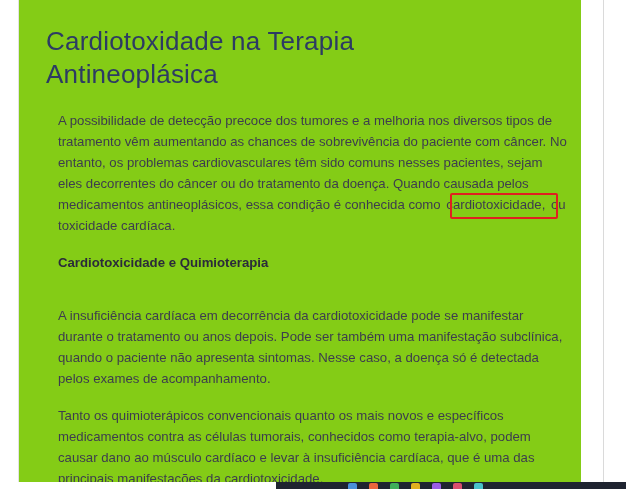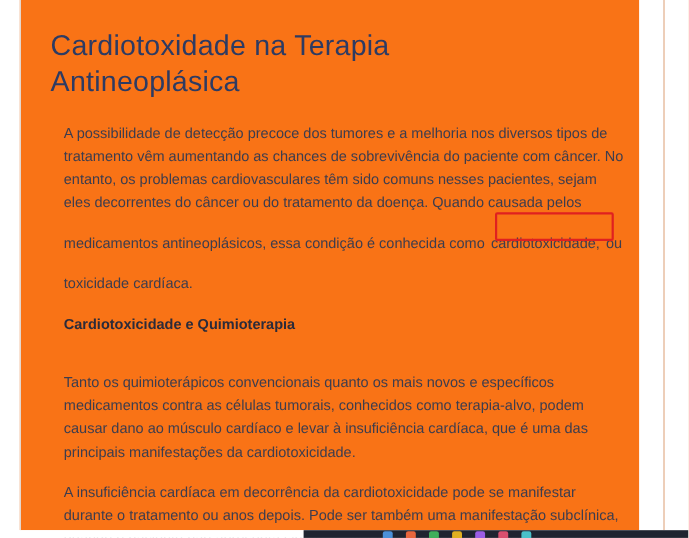--- a/index.html
+++ b/index.html
@@ -20,21 +20,21 @@
     background: #ffffff;
     overflow: hidden;
   }
   
   .doc-card {
     position: absolute;
     left: 18px;
     top: 0px;
     width: 586px;
     height: 482px;
-    background: #f97316;
+    background: #84cc16;
     box-sizing: border-box;
     border-right: 1px solid #dadada;
     box-shadow: 0 0 0 0 transparent;
   }
   .doc-inner {
     position: absolute;
     left: 0;
     top: 0;
     right: 0;
     bottom: 0;
@@ -64,21 +64,21 @@
     margin: 0 0 16px 0;
   }
   .content p.sub {
     font-weight: bold;
     color: #2b2b3a;
     margin-bottom: 32px;
   }
   .hl {
     position: relative;
     display: inline-block;
-    padding: 16px 2px;
+    padding: 0 2px;
   }
   .hl-box {
     position: absolute;
     border: 2px solid #e02020;
     border-radius: 2px;
     pointer-events: none;
   }
   
   #redbox {
     left: 432px;
@@ -144,23 +144,23 @@
     <div class="doc-inner">
 
       <h1 class="title">Cardiotoxidade na Terapia Antineoplásica</h1>
 
       <div class="content">
 
         <p><span>A possibilidade de detecção precoce dos tumores e a melhoria nos diversos tipos de tratamento vêm aumentando as chances de sobrevivência do paciente com câncer. No entanto, os problemas cardiovasculares têm sido comuns nesses pacientes, sejam eles decorrentes do câncer ou do tratamento da doença. Quando causada pelos medicamentos antineoplásicos, essa condição é conhecida como </span><span class="hl">cardiotoxicidade,</span><span> ou toxicidade cardíaca.</span></p>
 
         <p class="sub">Cardiotoxicidade e Quimioterapia</p>
 
+        <p>A insuficiência cardíaca em decorrência da cardiotoxicidade pode se manifestar durante o tratamento ou anos depois. Pode ser também uma manifestação subclínica, quando o paciente não apresenta sintomas. Nesse caso, a doença só é detectada pelos exames de acompanhamento.</p>
+
         <p>Tanto os quimioterápicos convencionais quanto os mais novos e específicos medicamentos contra as células tumorais, conhecidos como terapia-alvo, podem causar dano ao músculo cardíaco e levar à insuficiência cardíaca, que é uma das principais manifestações da cardiotoxicidade.</p>
-
-        <p>A insuficiência cardíaca em decorrência da cardiotoxicidade pode se manifestar durante o tratamento ou anos depois. Pode ser também uma manifestação subclínica, quando o paciente não apresenta sintomas. Nesse caso, a doença só é detectada pelos exames de acompanhamento.</p>
 
       </div>
 
       <div class="hl-box" id="redbox"></div>
 
       <div class="scroll-shadow"></div>
     </div>
   </div>
 
   <div class="left-edge"></div>

